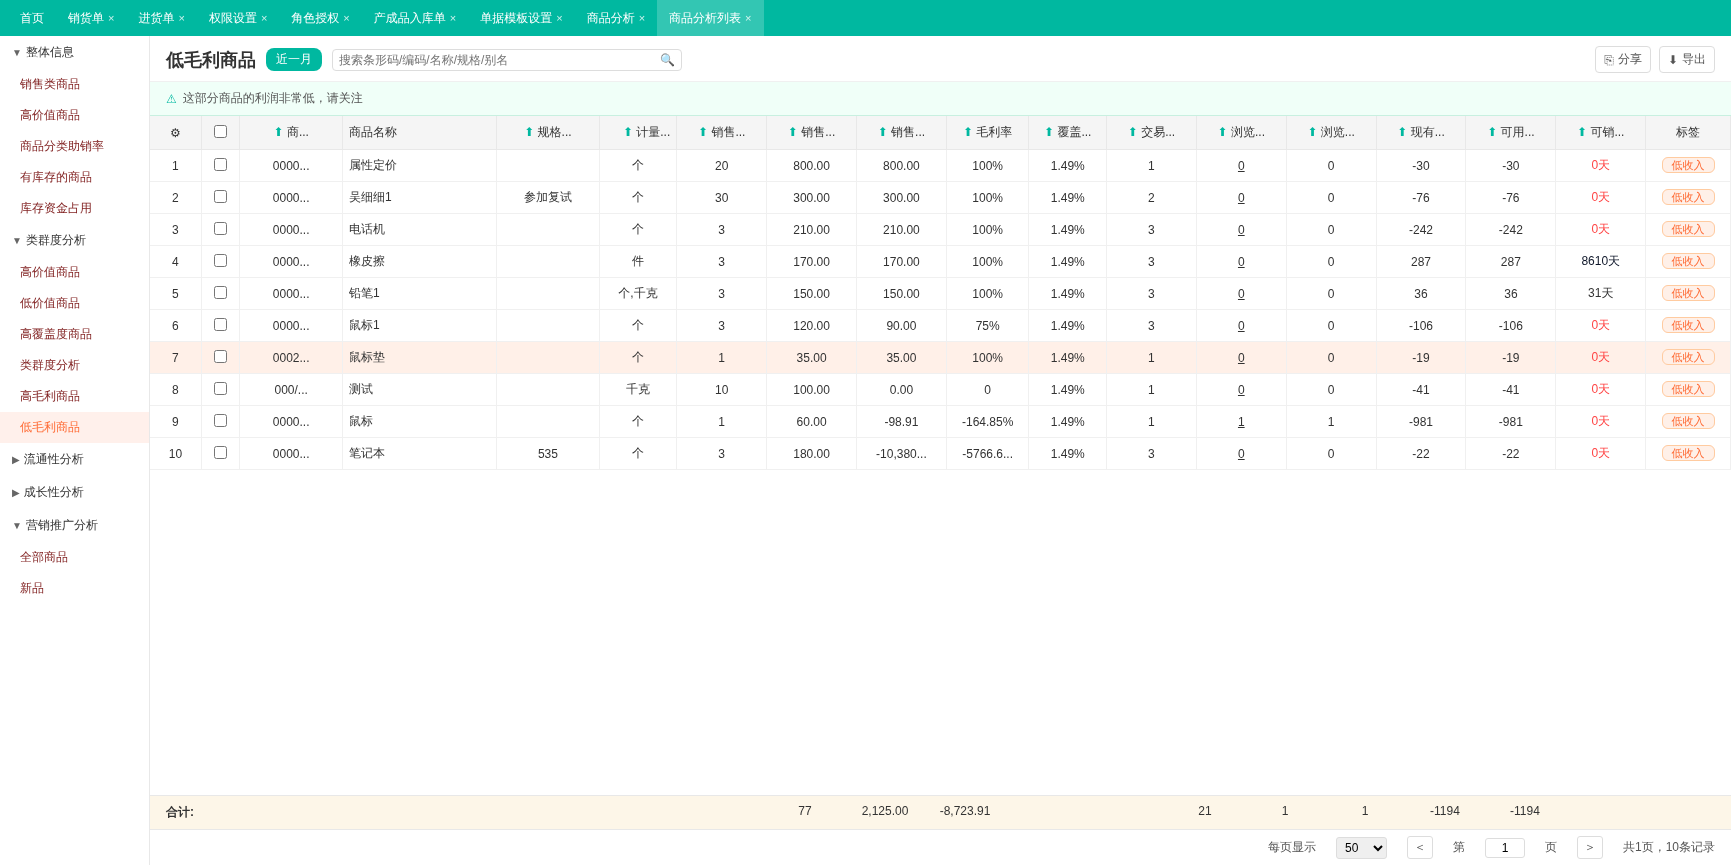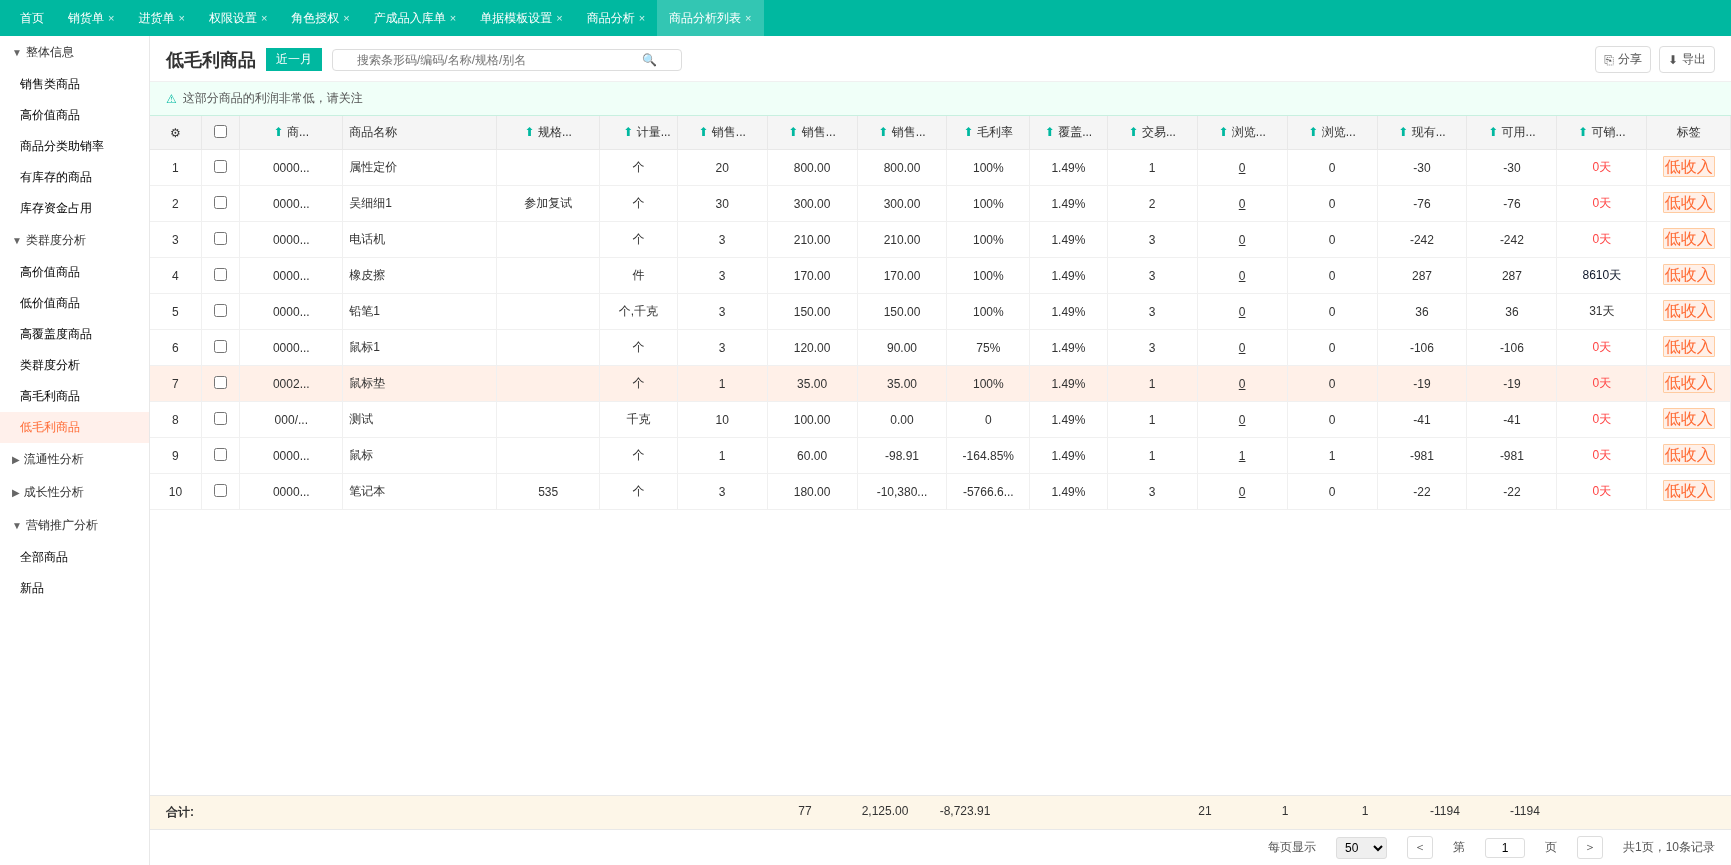--- a/index.html
+++ b/index.html
@@ -45,21 +45,21 @@
       display: flex;
       align-items: center;
       padding: 8px 12px;
       color: #333;
       font-size: 12px;
       cursor: pointer;
     }
     .sidebar-group-header .arrow { margin-right: 4px; color: #666; font-size: 10px; }
     .sidebar-item {
       padding: 7px 12px 7px 20px;
-      color: #000000;
+      color: #7f1d1d;
       cursor: pointer;
       font-size: 12px;
     }
     .sidebar-item.active { background: #fff0eb; color: #ff6b35; }
 
     
     .content {
       flex: 1;
       display: flex;
       flex-direction: column;
@@ -77,31 +77,31 @@
     }
     .page-title {
       font-size: 18px;
       font-weight: bold;
       color: #333;
     }
     .filter-btn {
       background: #00b8a0;
       color: white;
       border: none;
-      border-radius: 0;
+      border-radius: 8px;
       padding: 3px 10px;
       cursor: pointer;
       font-size: 12px;
     }
     .search-box {
       border: 1px solid #ddd;
       border-radius: 4px;
       display: flex;
       align-items: center;
-      padding: 3px 24px;
+      padding: 3px 6px;
       flex: 1;
       max-width: 350px;
     }
     .search-box input {
       border: none;
       outline: none;
       font-size: 12px;
       color: #999;
       width: 100%;
     }
@@ -166,21 +166,21 @@
     tbody tr.highlighted { background: #fff0e8; }
     tbody td {
       padding: 7px 6px;
       text-align: center;
       border-right: 1px solid #f0f0f0;
       color: #333;
       white-space: nowrap;
     }
     .td-left { text-align: left; }
     .underline-link { text-decoration: underline; color: #333; }
-    .tag-orange { background: #fff0e8; color: #ff6b35; border: 1px solid #ffcba0; border-radius: 1px; padding: 1px 1px; font-size: 16px; }
+    .tag-orange { background: #fff0e8; color: #ff6b35; border: 1px solid #ffcba0; border-radius: 6px; padding: 1px 9px; font-size: 11px; }
 
     
     .table-footer {
       background: #fdf6e8;
       border-top: 1px solid #e8e8e8;
       padding: 8px 16px;
       display: flex;
       gap: 20px;
     }
     .footer-label { color: #333; font-weight: bold; }

